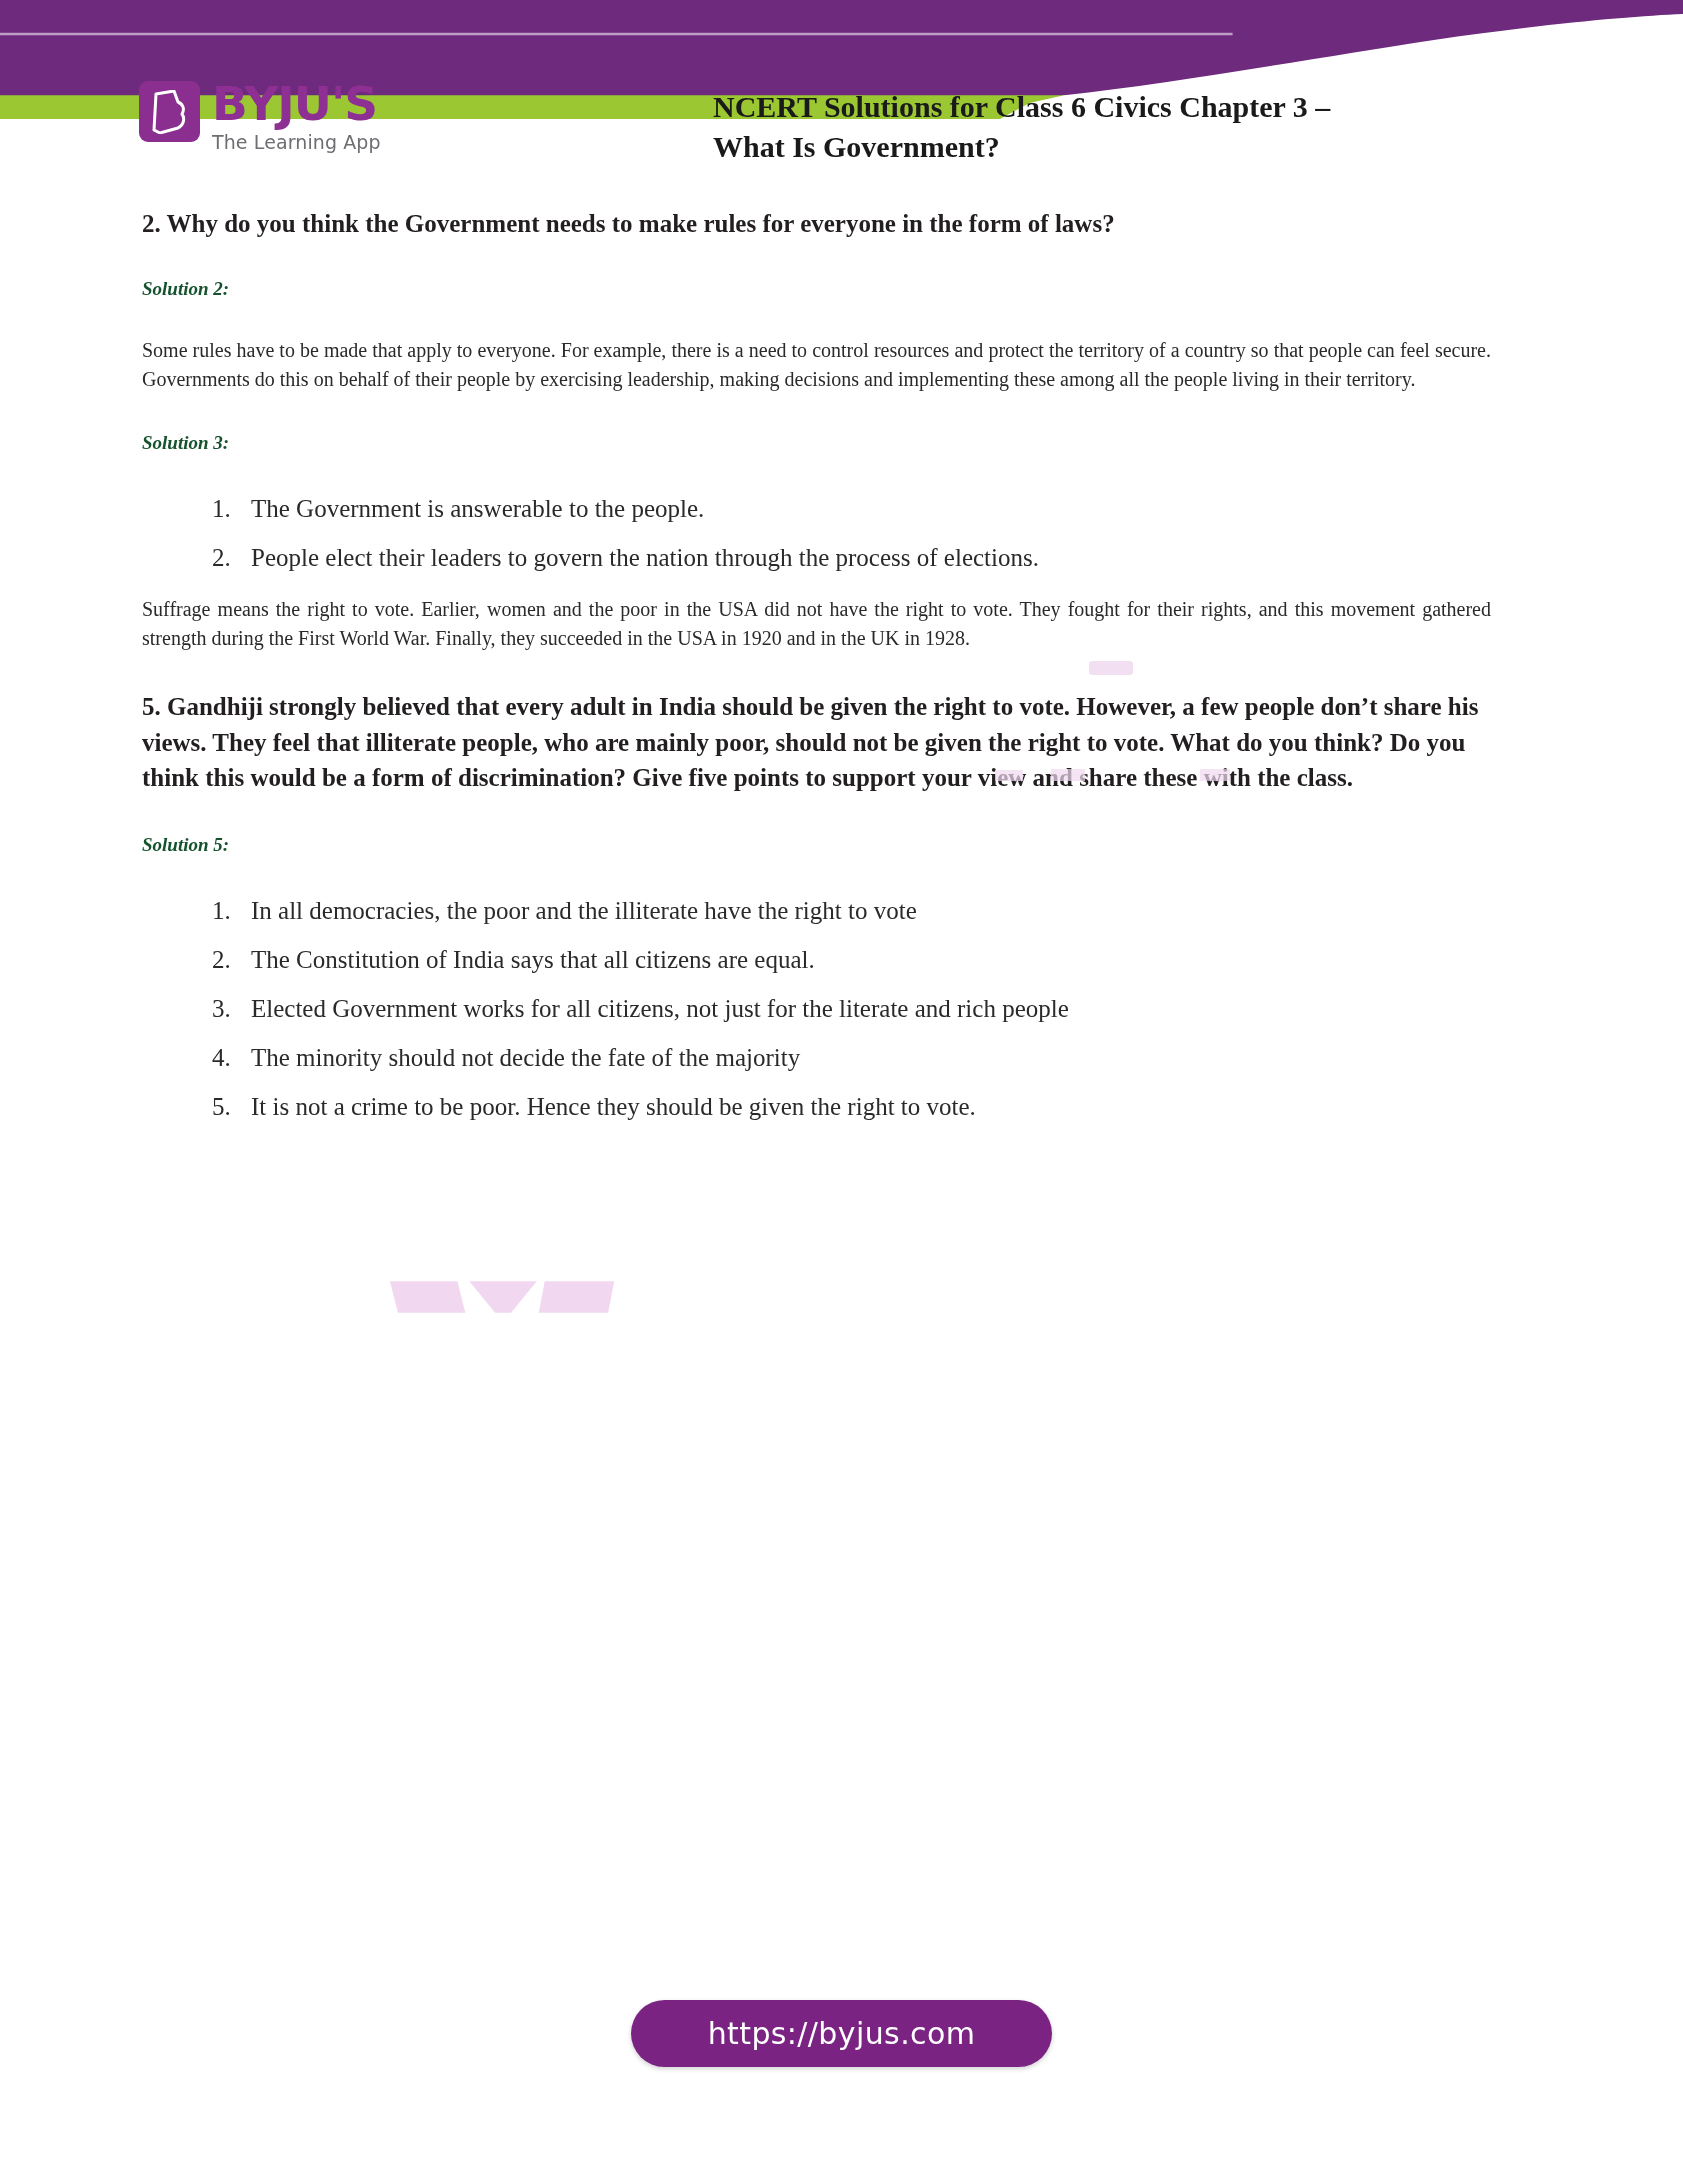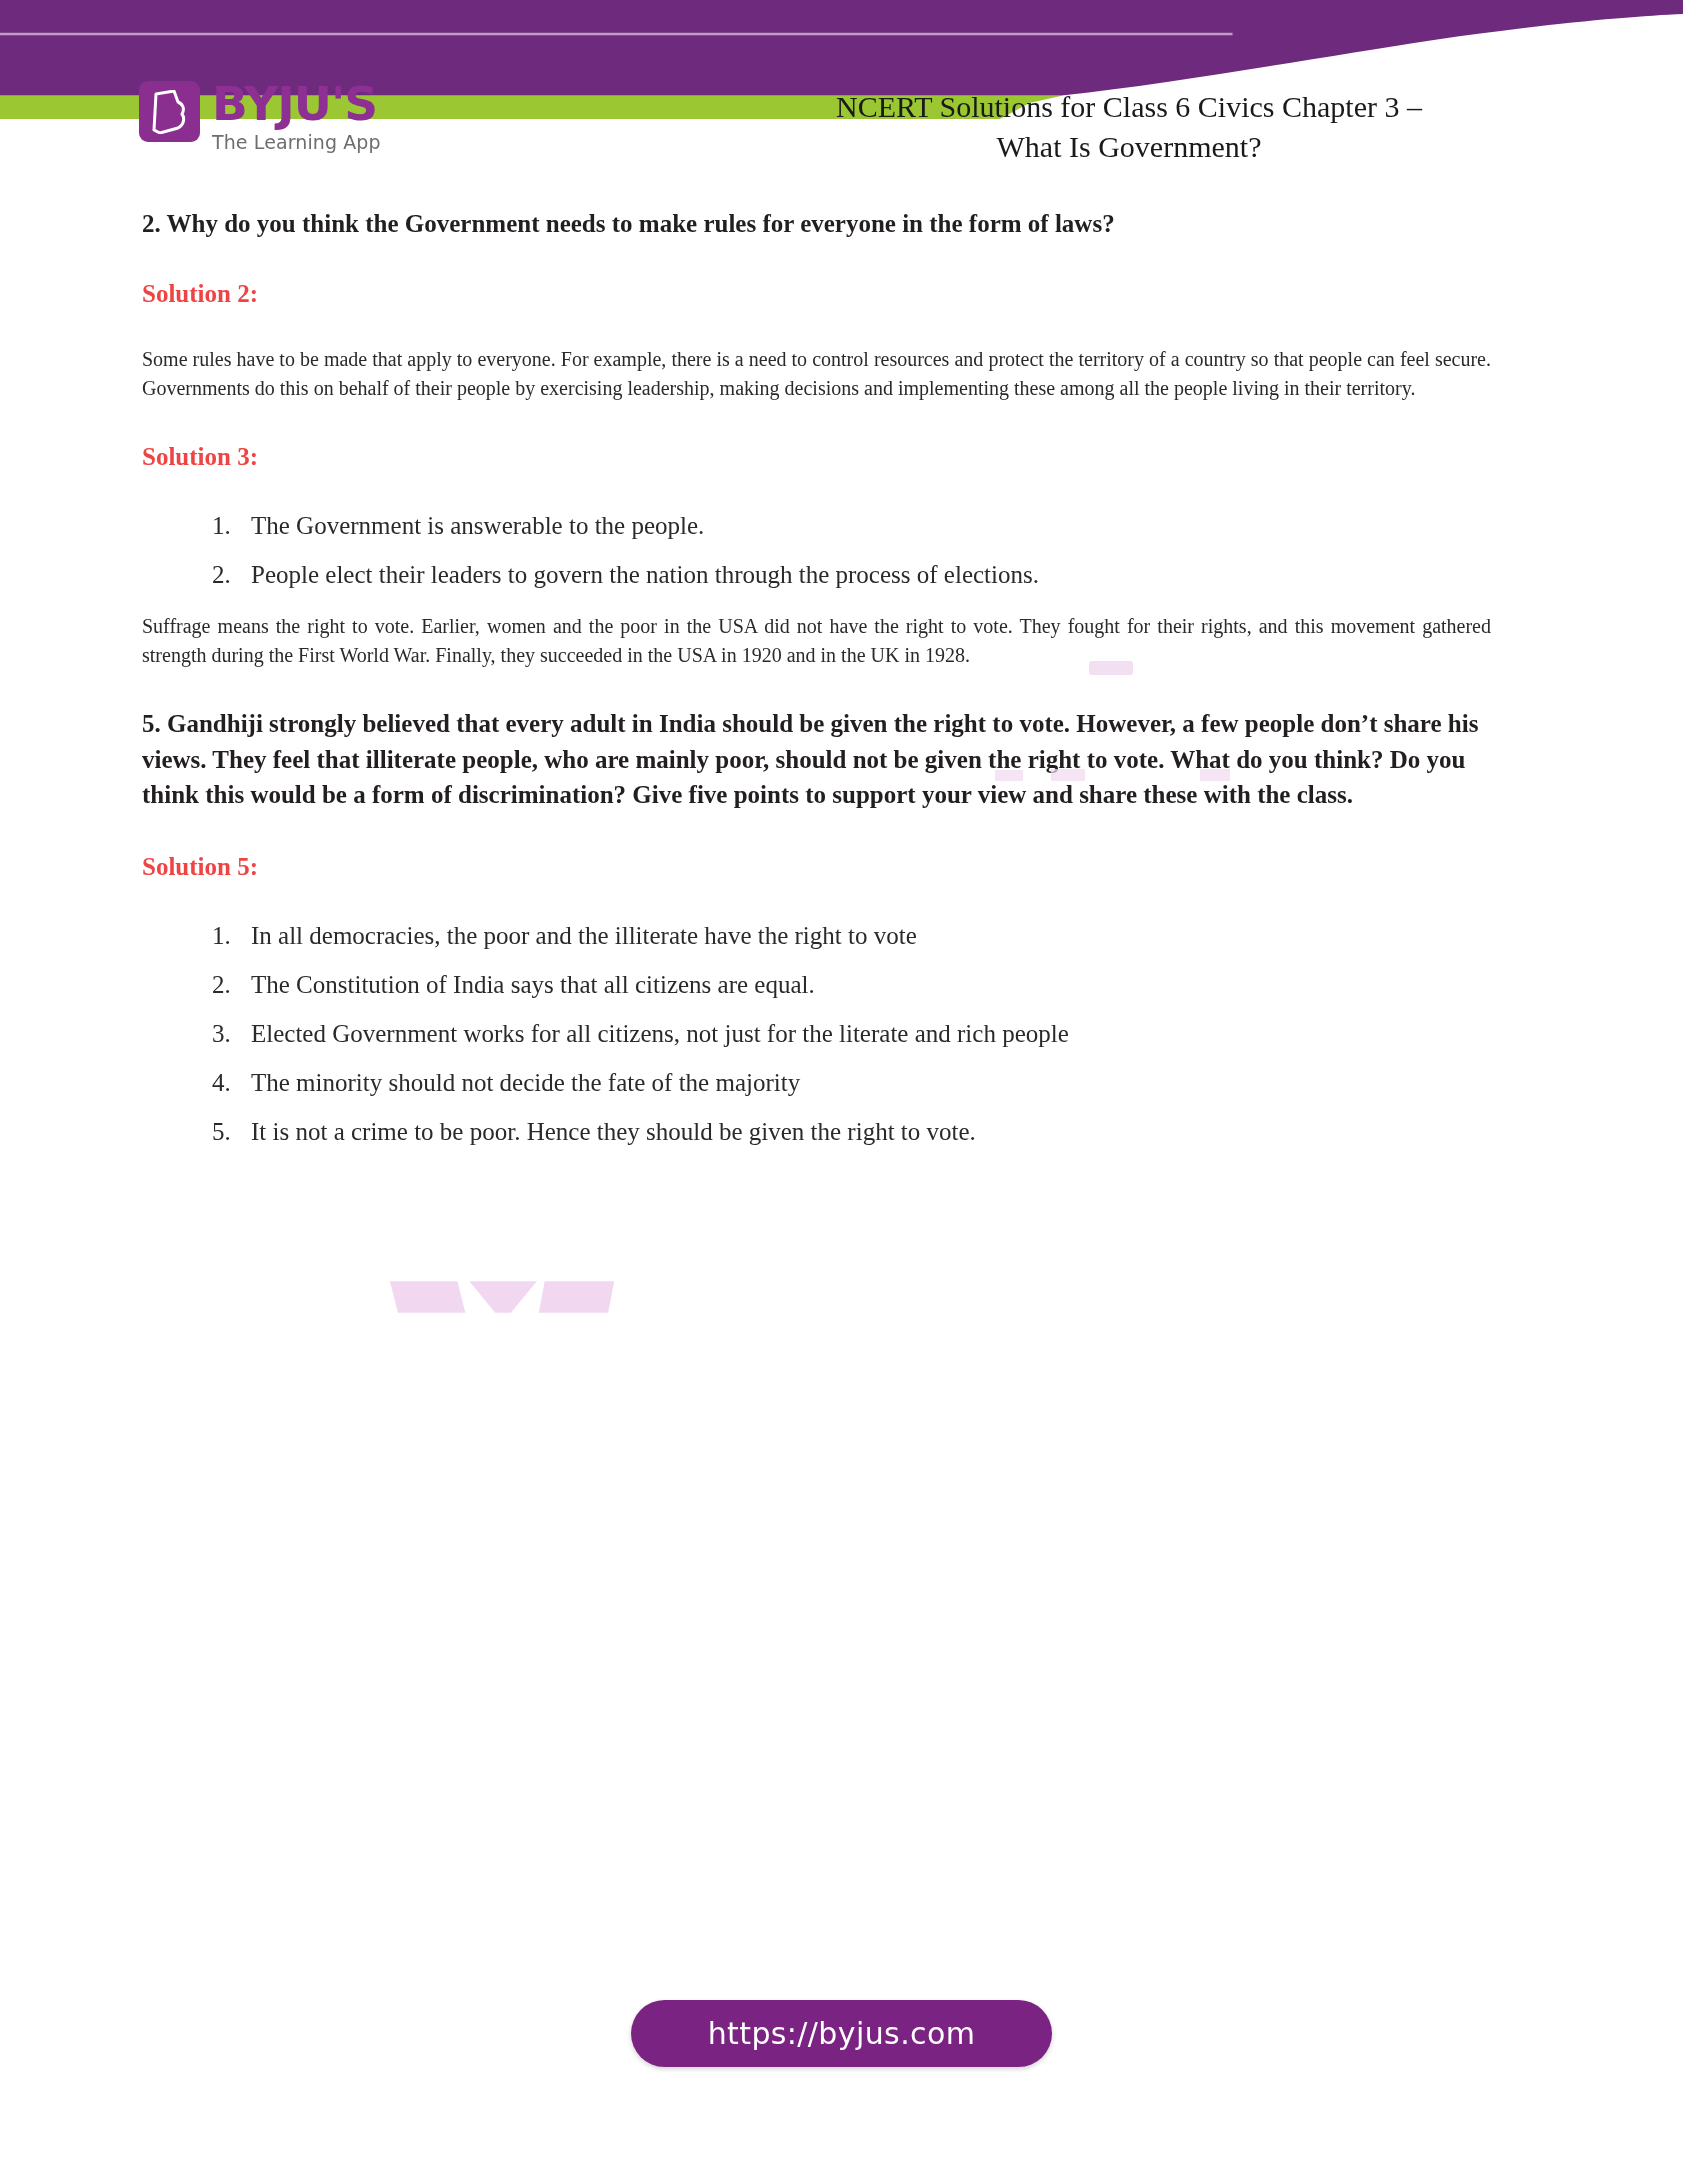--- a/index.html
+++ b/index.html
@@ -87,23 +87,23 @@
     margin-top: 6px;
     letter-spacing: 0.1px;
     text-align: center;
   }
 
   .doc-title {
     position: absolute;
     right: 0;
     top: 10px;
     width: 832px;
-    text-align: center;
+    text-align: left;
     font-family: "Liberation Serif", serif;
-    font-weight: normal;
+    font-weight: bold;
     font-size: 30px;
     line-height: 1.32;
     color: #1a1a1a;
   }
 
   
   .content {
     position: absolute;
     top: 206px;
     left: 142px;
@@ -115,24 +115,25 @@
     font-size: 25px;
     line-height: 1.42;
     color: #231f20;
     margin: 0 0 34px 0;
     text-align: left;
   }
   .q.long { margin-bottom: 36px; }
 
   .sol-label {
     font-weight: bold;
-    font-size: 25px;
+    font-size: 19px;
     line-height: 1.4;
-    color: #ef4444;
+    color: #14532d;
     margin: 0 0 34px 0;
+    font-style: italic;
   }
 
   .para {
     font-size: 20px;
     line-height: 1.46;
     color: #2a2a2a;
     margin: 0 0 36px 0;
     text-align: justify;
     text-justify: inter-word;
   }

